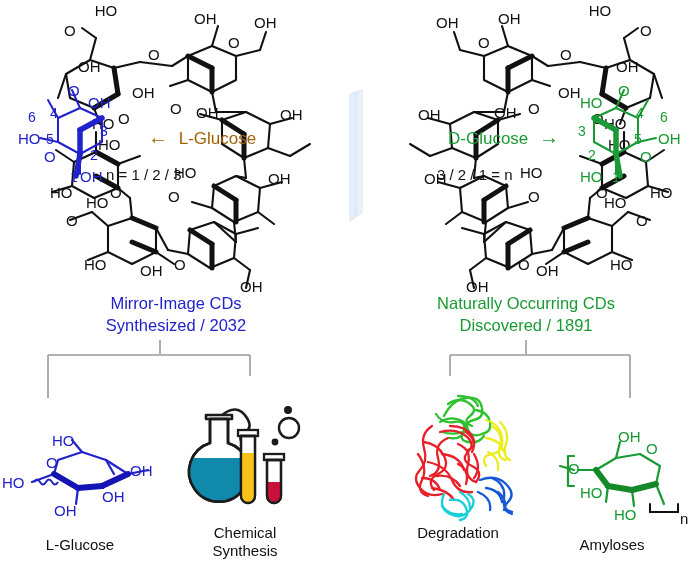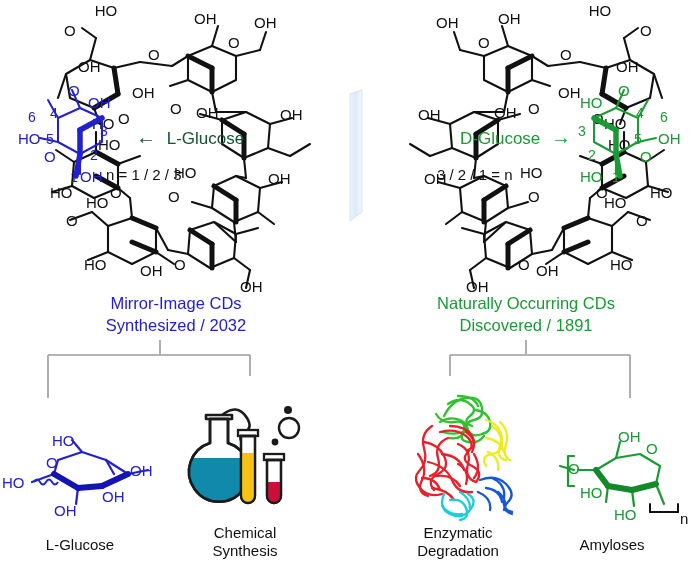--- a/index.html
+++ b/index.html
@@ -144,21 +144,21 @@
     <text x="16" y="40">6</text>
     <text x="38" y="36">4</text>
     <text x="34" y="62">5</text>
     <text x="88" y="54">3</text>
     <text x="78" y="78">2</text>
     <text x="58" y="100">1</text>
   </g>
 </svg>
 </div>
 
-<div class="abs" style="left:136px;top:126px;color:#14532d;font-size:17px;white-space:nowrap;">
+<div class="abs" style="left:148px;top:126px;color:#a16207;font-size:17px;white-space:nowrap;">
   <span style="font-size:20px;">←</span>
   <span style="margin-left:6px;">L-Glucose</span>
 </div>
 
 <div class="abs" style="left:106px;top:166px;color:#111;font-size:15px;white-space:nowrap;">n = 1 / 2 / 3</div>
 
 <div class="abs" style="left:338px;top:90px;width:36px;height:135px;">
 <svg width="36" height="135" viewBox="0 0 36 135">
   <defs>
     <linearGradient id="mp" x1="0" y1="0" x2="1" y2="0">
@@ -291,21 +291,21 @@
     <text x="94" y="40">6</text>
     <text x="70" y="36">4</text>
     <text x="68" y="62">5</text>
     <text x="12" y="54">3</text>
     <text x="22" y="78">2</text>
     <text x="46" y="100">1</text>
   </g>
 </svg>
 </div>
 
-<div class="abs" style="left:460px;top:126px;color:#1a9a34;font-size:17px;white-space:nowrap;">
+<div class="abs" style="left:448px;top:126px;color:#1a9a34;font-size:17px;white-space:nowrap;">
   <span>D-Glucose</span>
   <span style="margin-left:6px;font-size:20px;">→</span>
 </div>
 
 <div class="abs" style="left:437px;top:166px;color:#111;font-size:15px;white-space:nowrap;">3 / 2 / 1 = n</div>
 
 <div class="abs" style="left:0px;top:292px;width:352px;text-align:center;color:#2222cc;">
   <div style="font-size:16.5px;line-height:22px;">Mirror-Image CDs</div>
   <div style="font-size:16.5px;line-height:22px;">Synthesized / 2032</div>
 </div>
@@ -506,20 +506,19 @@
   <div>L-Glucose</div>
   <div></div>
 </div>
 
 <div class="abs cap" style="left:170px;top:524px;width:150px;text-align:center;">
   <div>Chemical</div>
   <div>Synthesis</div>
 </div>
 
 <div class="abs cap" style="left:378px;top:524px;width:160px;">
-  <div>Enzymatic</div>
   <div>Degradation</div>
 </div>
 
 <div class="abs cap" style="left:536px;top:536px;width:152px;">
   <div>Amyloses</div>
   <div></div>
 </div>
 
 </body></html>

